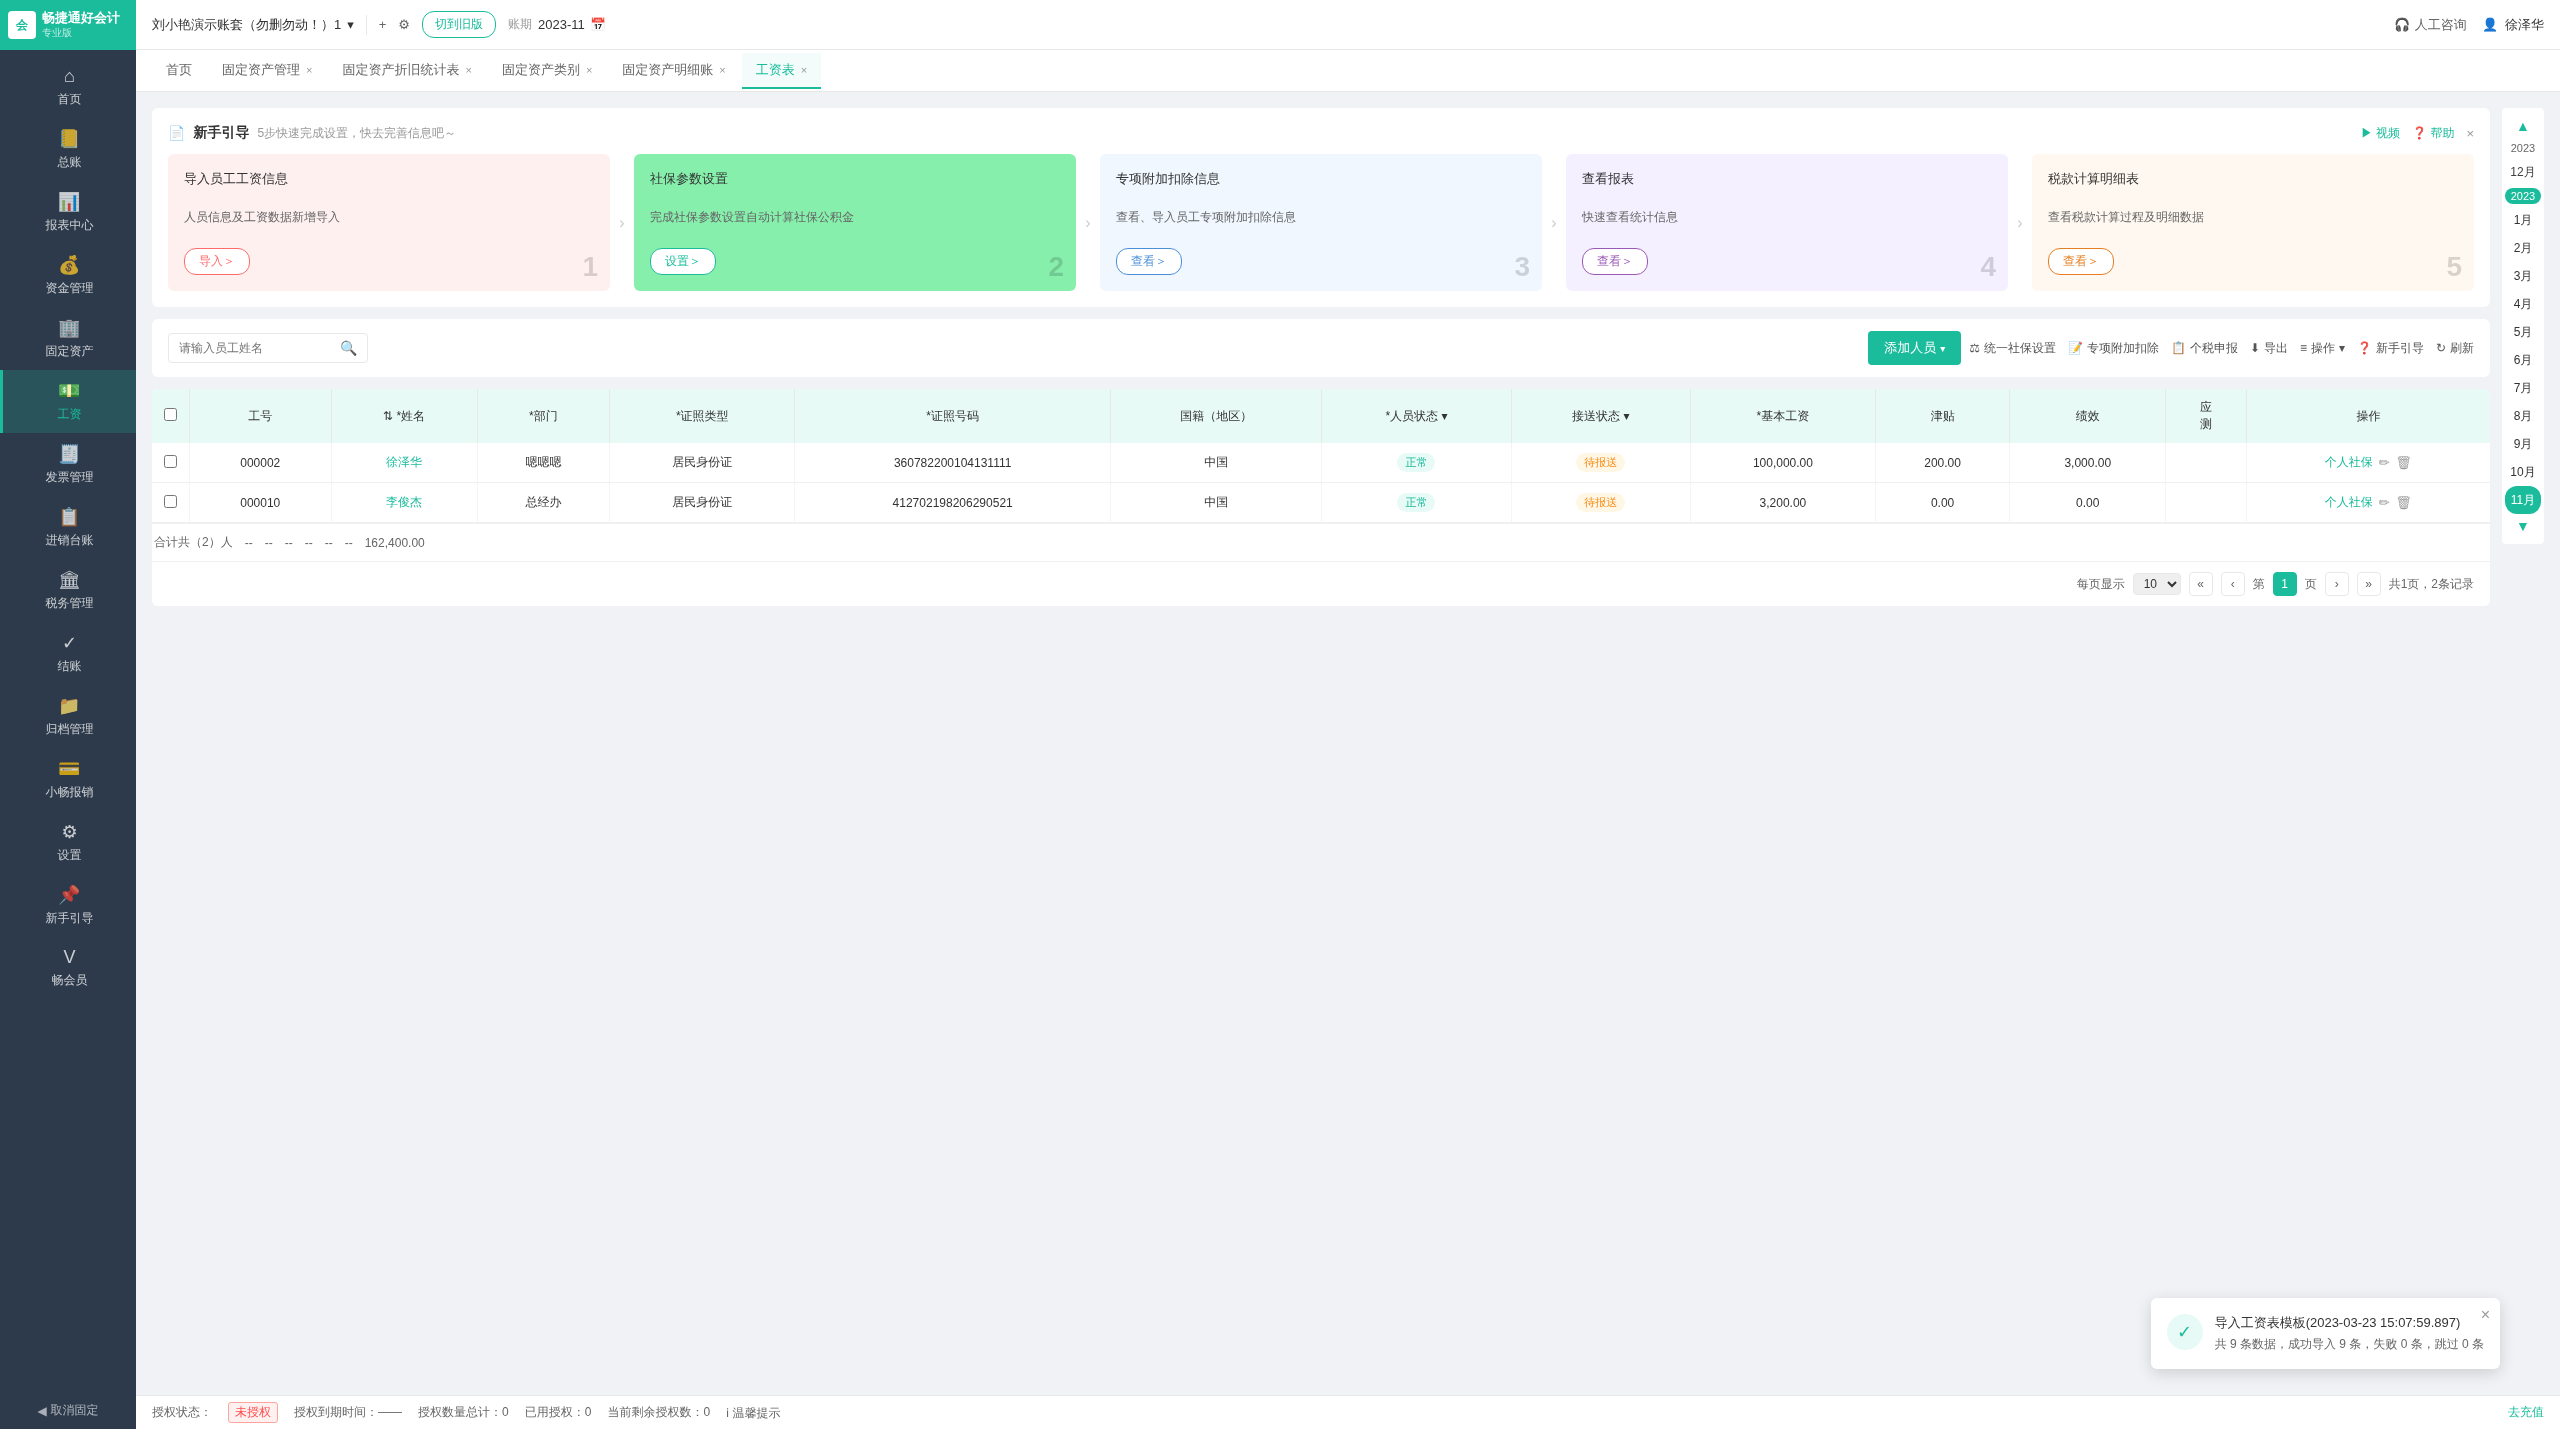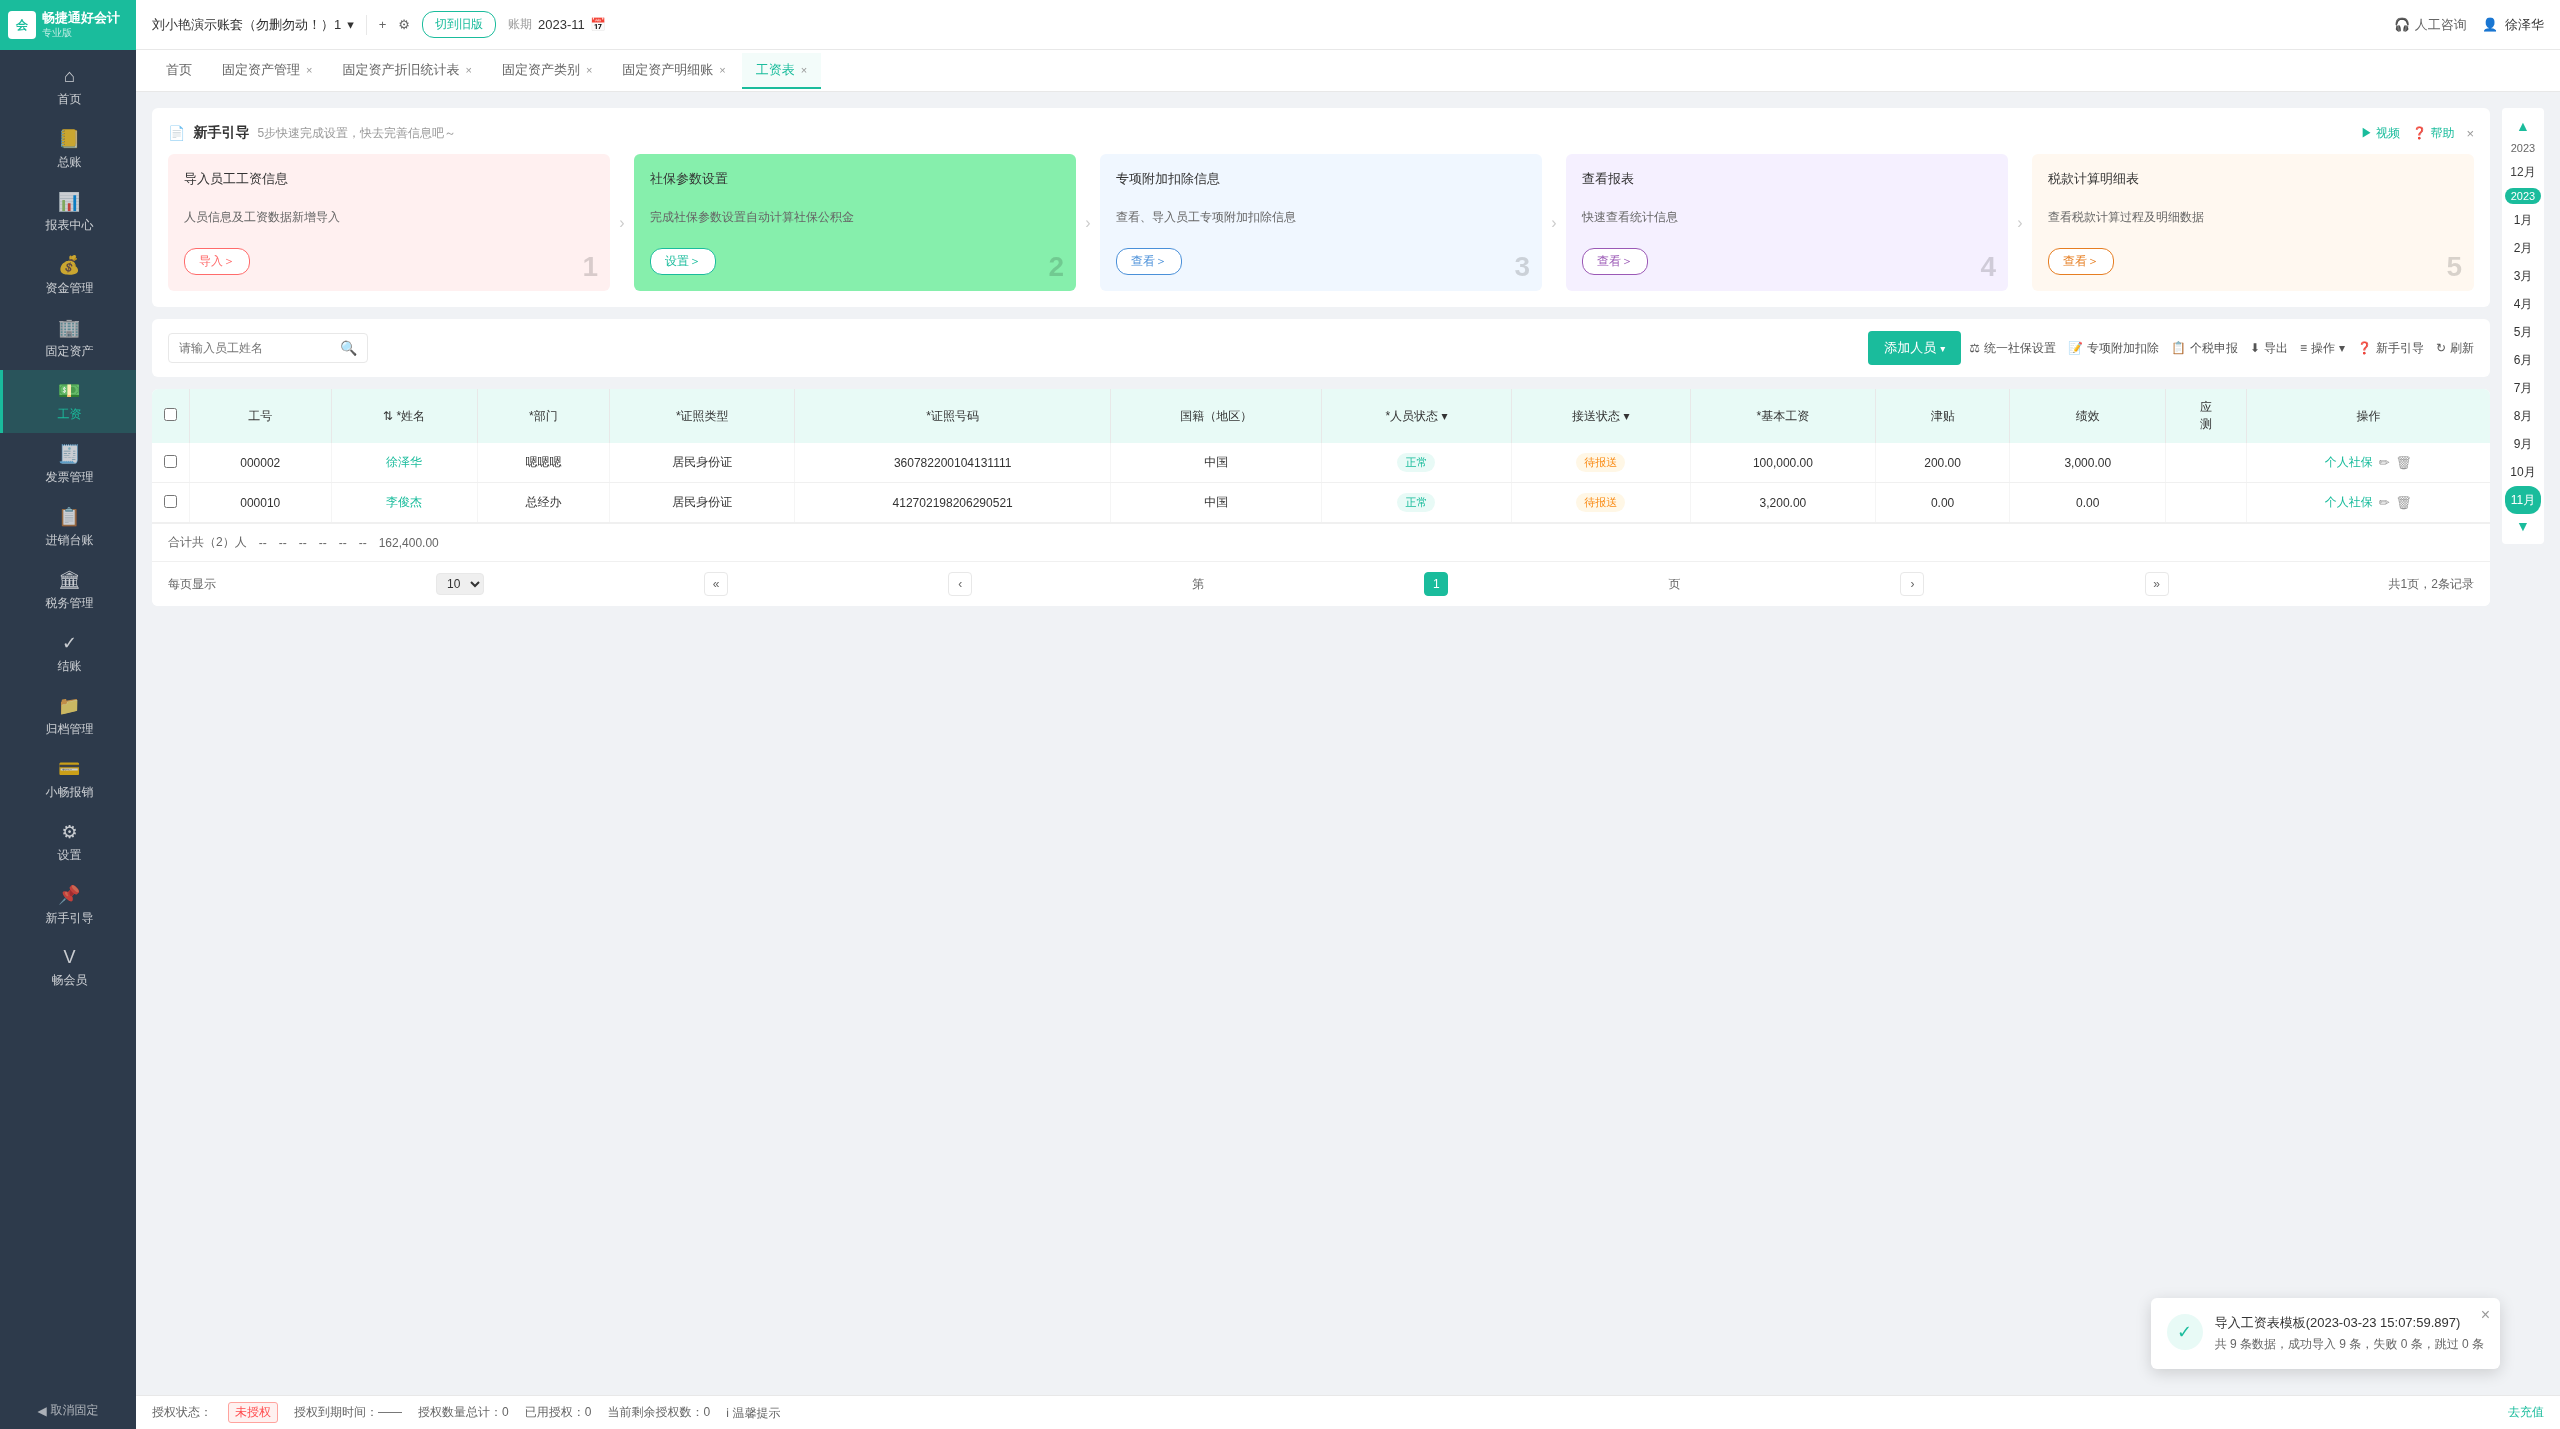--- a/index.html
+++ b/index.html
@@ -255,35 +255,35 @@
       display: inline-block; padding: 2px 8px;
       border-radius: 10px; font-size: 11px;
     }
     .status-normal { background: #e8faf6; color: #1abc9c; }
     .status-pending { background: #fff7e6; color: #fa8c16; }
 
     
     .table-footer {
       background: white;
       border-top: 1px solid #f0f0f0;
-      padding: 10px 16px;
+      padding: 10px 2px;
       display: flex;
       align-items: center;
       gap: 12px;
       font-size: 12px;
       color: #666;
     }
 
     
     .pagination-bar {
       background: white;
       padding: 10px 16px;
       display: flex;
       align-items: center;
-      justify-content: space-between;
+      justify-content: flex-end;
       gap: 8px;
       font-size: 12px;
       color: #666;
       border-top: 1px solid #f0f0f0;
     }
     .page-btn {
       width: 24px; height: 24px;
       border: 1px solid #e8e8e8;
       border-radius: 4px;
       display: flex; align-items: center; justify-content: center;

